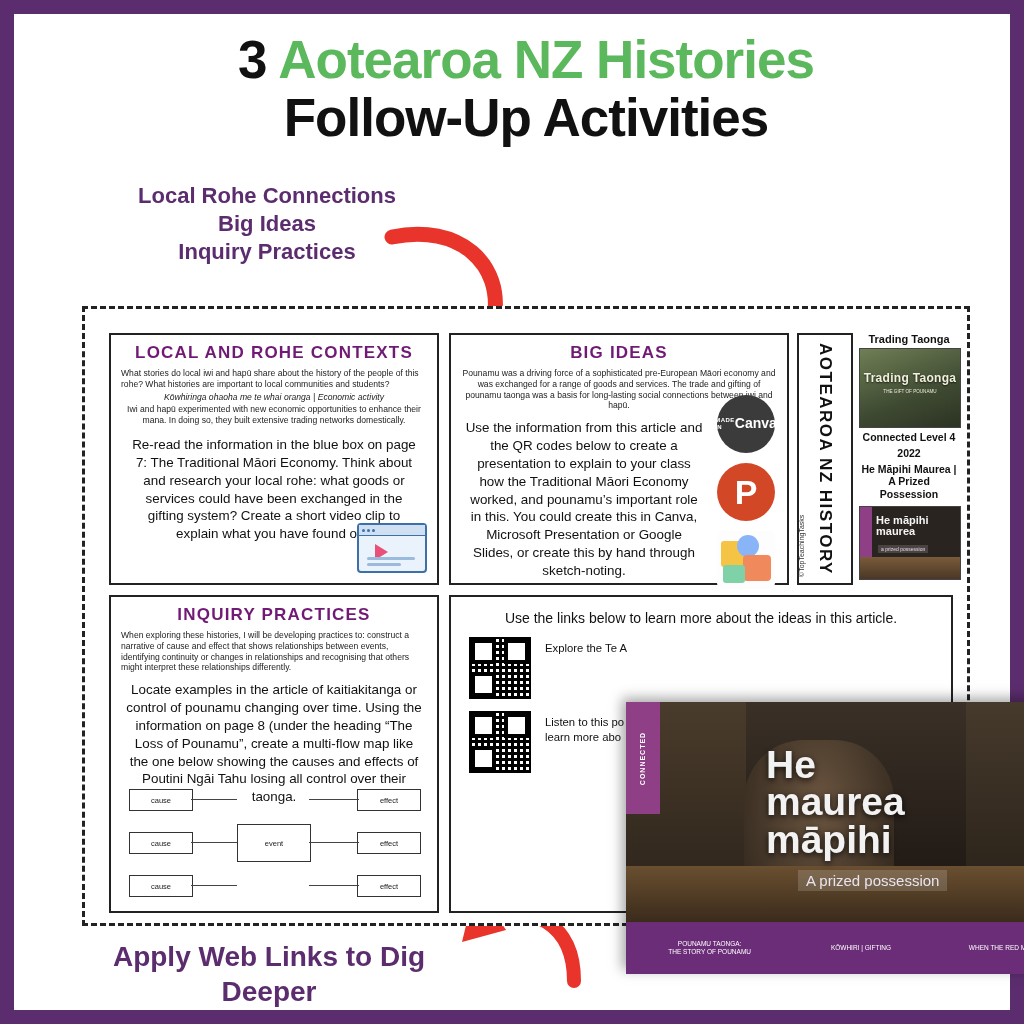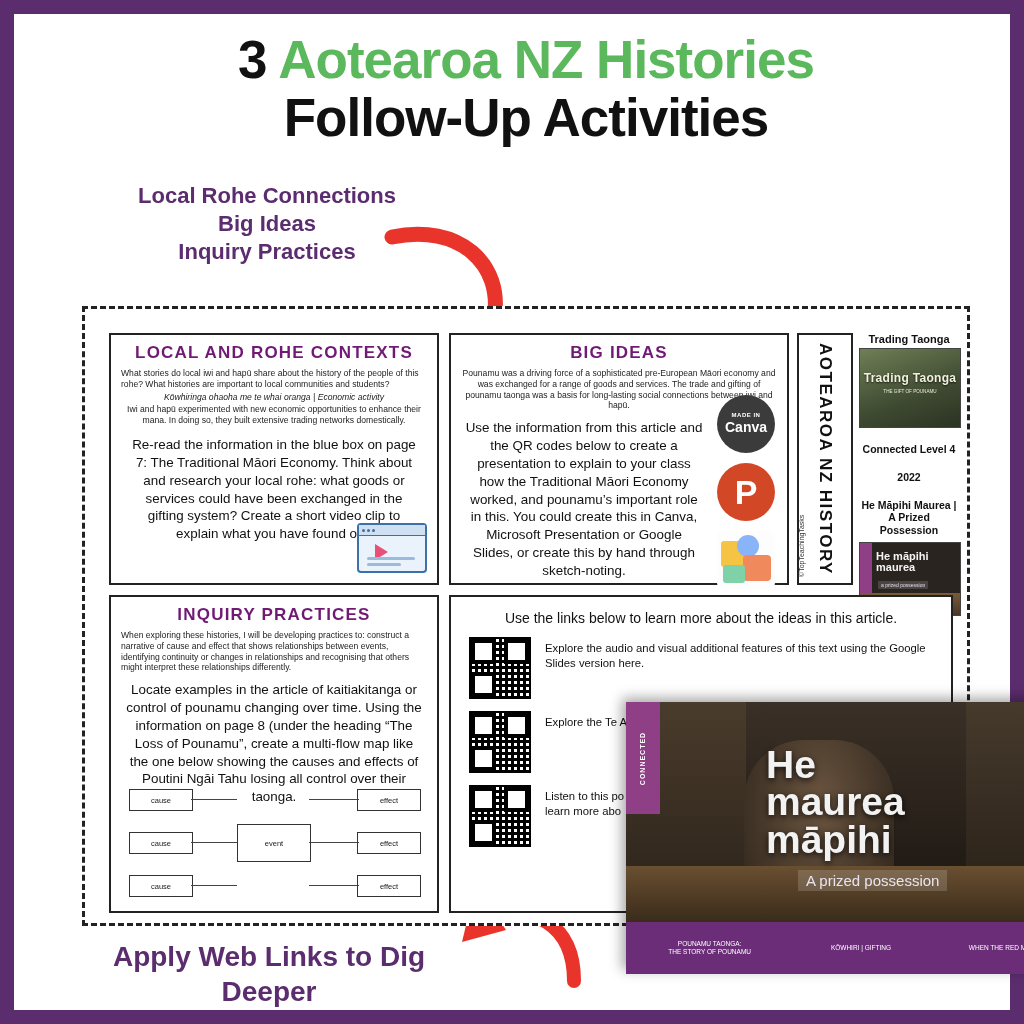--- a/index.html
+++ b/index.html
@@ -173,21 +173,21 @@
   #box-big { left: 358px; top: 18px; width: 340px; height: 252px; }
 
   .logo-col {
     position: absolute;
     right: 8px; top: 60px;
     width: 62px;
   }
   .logo-canva {
     width: 58px; height: 58px; border-radius: 50%;
     background: #3b3b3b; color: #fff;
-    display: flex; flex-direction: column; align-items: center; justify-content: center;
+    display: flex; flex-direction: row; align-items: center; justify-content: center;
     font-size: 6px; font-weight: 700; letter-spacing: .5px; line-height: 1.25;
   }
   .logo-canva .big { font-size: 14px; font-weight: 700; letter-spacing: 0; }
   .logo-ppt {
     margin-top: 10px;
     width: 58px; height: 58px; border-radius: 50%;
     background: #d24726; color: #fff;
     display: flex; align-items: center; justify-content: center;
     font-size: 34px; font-weight: 700;
   }
@@ -236,21 +236,21 @@
   }
   .tt-cover .lbl {
     position: absolute; left: 0; right: 0; top: 22px;
     color: #f0f0dd; font-size: 12px; font-weight: 700; letter-spacing: .3px;
     text-shadow: 0 1px 2px rgba(0,0,0,.7);
   }
   .tt-cover .sub {
     position: absolute; left: 6px; right: 6px; top: 40px;
     color: #e8e8d8; font-size: 4.6px; line-height: 1.25;
   }
-  .tt-meta { font-size: 10.5px; font-weight: 700; color: #111; line-height:1.22; margin-top:15px;}
+  .tt-meta { font-size: 10.5px; font-weight: 700; color: #111; line-height:1.22; margin-top:3px;}
   .tt-cover2 {
     margin-top: 5px;
     width: 100px; height: 72px;
     background: #2a2420;
     position: relative; overflow: hidden;
     border: 1px solid #444;
   }
   .tt-cover2 .band { position:absolute; left:0; top:0; bottom:0; width:12px; background:#8e3f86;}
   .tt-cover2 .t {
     position:absolute; left:16px; right:4px; top:8px;
@@ -464,26 +464,20 @@
           <div class="band"></div>
           <div class="t">He māpihi maurea</div>
           <div class="s">a prized possession</div>
           <div class="ground"></div>
         </div>
       </div>
 
       <div class="box" id="box-apply">
         <div class="intro">Use the links below to learn more about the ideas in this article.</div>
 
-        <div class="qr-row">
-          <div class="qr">
-              <i></i>
-            </div>
-          <div class="qr-text">Explore the audio and visual additional features of this text using the Google Slides version here.</div>
-        </div>
         <div class="qr-row">
           <div class="qr">
               <i></i>
             </div>
           <div class="qr-text">Explore the Te A</div>
         </div>
         <div class="qr-row">
           <div class="qr">
               <i></i>
             </div>

